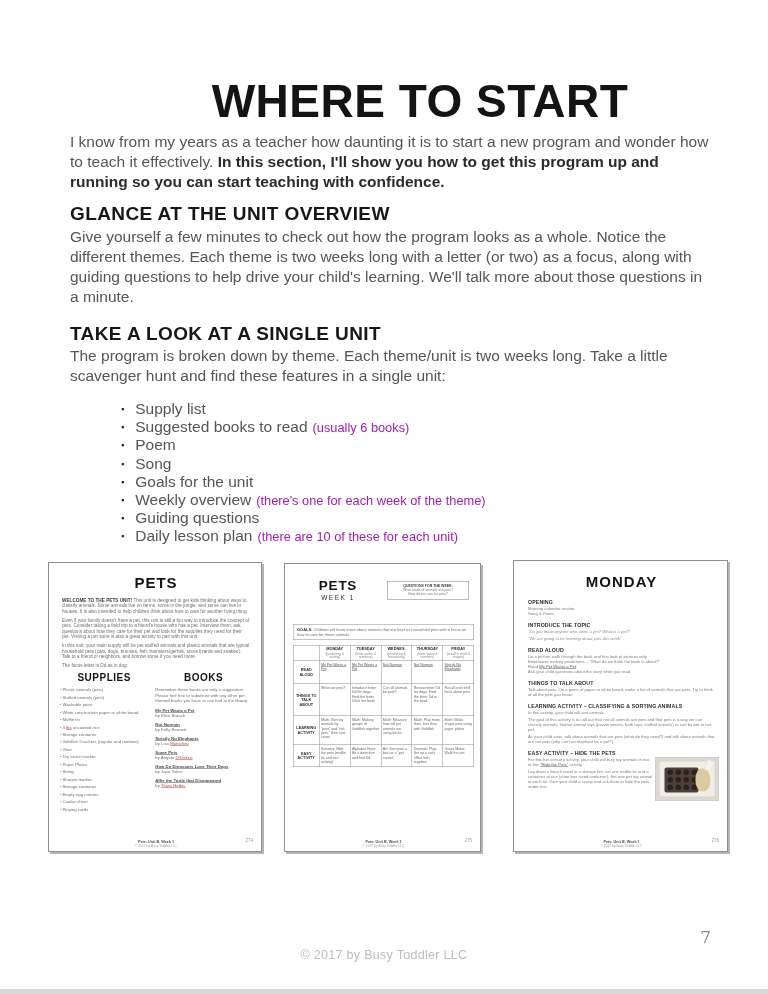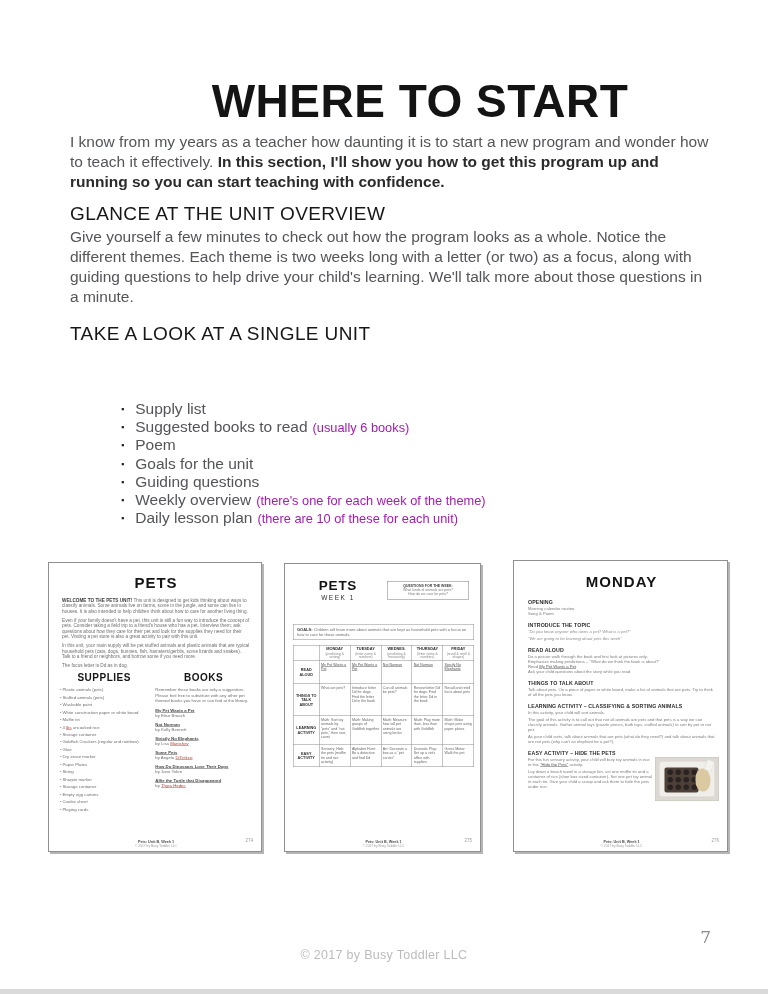--- a/index.html
+++ b/index.html
@@ -6,21 +6,21 @@
   html,body { background:#ffffff; }
   body { width:768px; height:994px; position:relative; font-family:"Liberation Sans", sans-serif; overflow:hidden; }
   .page { position:absolute; inset:0; background:#fff; }
 
   
   .title { position:absolute; top:74px; left:0; width:768px; text-align:center;
            font-size:46px; font-weight:800; letter-spacing:.5px; color:#141414;margin-left:36px; }
   .bodytext { font-size:15.5px; line-height:20px; color:#54555a; }
   .intro { position:absolute; top:132px; left:70px; width:642px; }
   .intro .b { font-weight:700; color:#2b2b2b; }
-  h2.sec { position:absolute; left:70px; font-size:19px; font-weight:400;
+  h2.sec { position:absolute; left:70px; font-size:19px; font-weight:700;
            letter-spacing:.4px; color:#171717; }
   .h-glance { top:203px; } .p-glance { position:absolute; top:227px; left:70px; width:642px; }
   .h-take   { top:323px; } .p-take   { position:absolute; top:346px; left:70px; width:642px; }
 
   ul.features { position:absolute; top:400px; left:121px; list-style:none; }
   ul.features li { height:18.2px; font-size:15.5px; color:#54555a; white-space:nowrap; }
   ul.features .blt { font-size:9px; color:#1a1a1a; margin-right:11px; vertical-align:2px; }
   ul.features .note { font-size:12.8px; margin-left:5px; color:#a21caf; }
 
   
@@ -113,28 +113,30 @@
 <div class="page">
 
   <h1 class="title">WHERE TO START</h1>
 
   <p class="intro bodytext"><span>I know from my years as a teacher how daunting it is to start a new program and wonder how to teach it effectively. </span><span class="b">In this section, I'll show you how to get this program up and running so you can start teaching with confidence.</span></p>
 
   <h2 class="sec h-glance">GLANCE AT THE UNIT OVERVIEW</h2>
   <p class="bodytext p-glance">Give yourself a few minutes to check out how the program looks as a whole. Notice the different themes. Each theme is two weeks long with a letter (or two) as a focus, along with guiding questions to help drive your child's learning. We'll talk more about those questions in a minute.</p>
 
   <h2 class="sec h-take">TAKE A LOOK AT A SINGLE UNIT</h2>
+  <p class="bodytext p-take">The program is broken down by theme. Each theme/unit is two weeks long. Take a little scavenger hunt and find these features in a single unit:</p>
 
   <ul class="features">
     <li><span class="blt">▪</span><span>Supply list</span><span class="note"></span></li>
     <li><span class="blt">▪</span><span>Suggested books to read</span><span class="note">(usually 6 books)</span></li>
     <li><span class="blt">▪</span><span>Poem</span><span class="note"></span></li>
+    <li><span class="blt">▪</span><span>Song</span><span class="note"></span></li>
     <li><span class="blt">▪</span><span>Goals for the unit</span><span class="note"></span></li>
+    <li><span class="blt">▪</span><span>Weekly overview</span><span class="note">(there's one for each week of the theme)</span></li>
     <li><span class="blt">▪</span><span>Guiding questions</span><span class="note"></span></li>
-    <li><span class="blt">▪</span><span>Weekly overview</span><span class="note">(there's one for each week of the theme)</span></li>
     <li><span class="blt">▪</span><span>Daily lesson plan</span><span class="note">(there are 10 of these for each unit)</span></li>
   </ul>
 
   <div class="thumb t1">
     <div class="inner">
       <div class="t1-title">PETS</div>
       <div class="t1-body">
         <p><span class="t1lead">WELCOME TO THE PETS UNIT!</span><span> This unit is designed to get kids thinking about ways to classify animals. Some animals live on farms, some in the jungle, and some can live in houses. It is also intended to help children think about how to care for another living thing.</span></p>
         <p>Even if your family doesn't have a pet, this unit is still a fun way to introduce the concept of pets. Consider taking a field trip to a friend's house who has a pet. Interview them; ask questions about how they care for their pet and look for the supplies they need for their pet. Visiting a pet store is also a great activity to pair with this unit.</p>
         <p>In this unit, your main supply will be pet stuffed animals and plastic animals that are typical household pets (cats, dogs, bunnies, fish, hamsters/gerbils, some lizards and snakes). Talk to a friend or neighbors, and borrow some if you need more.</p>

